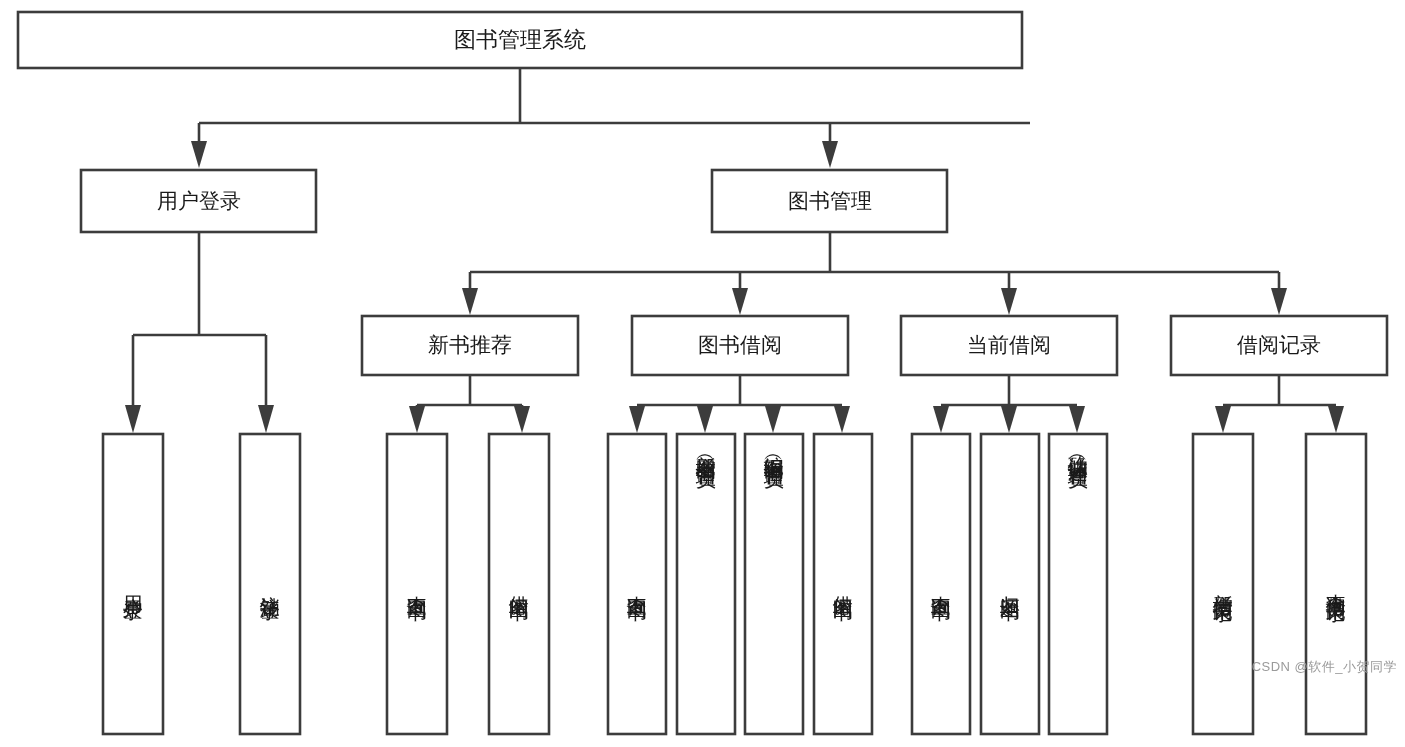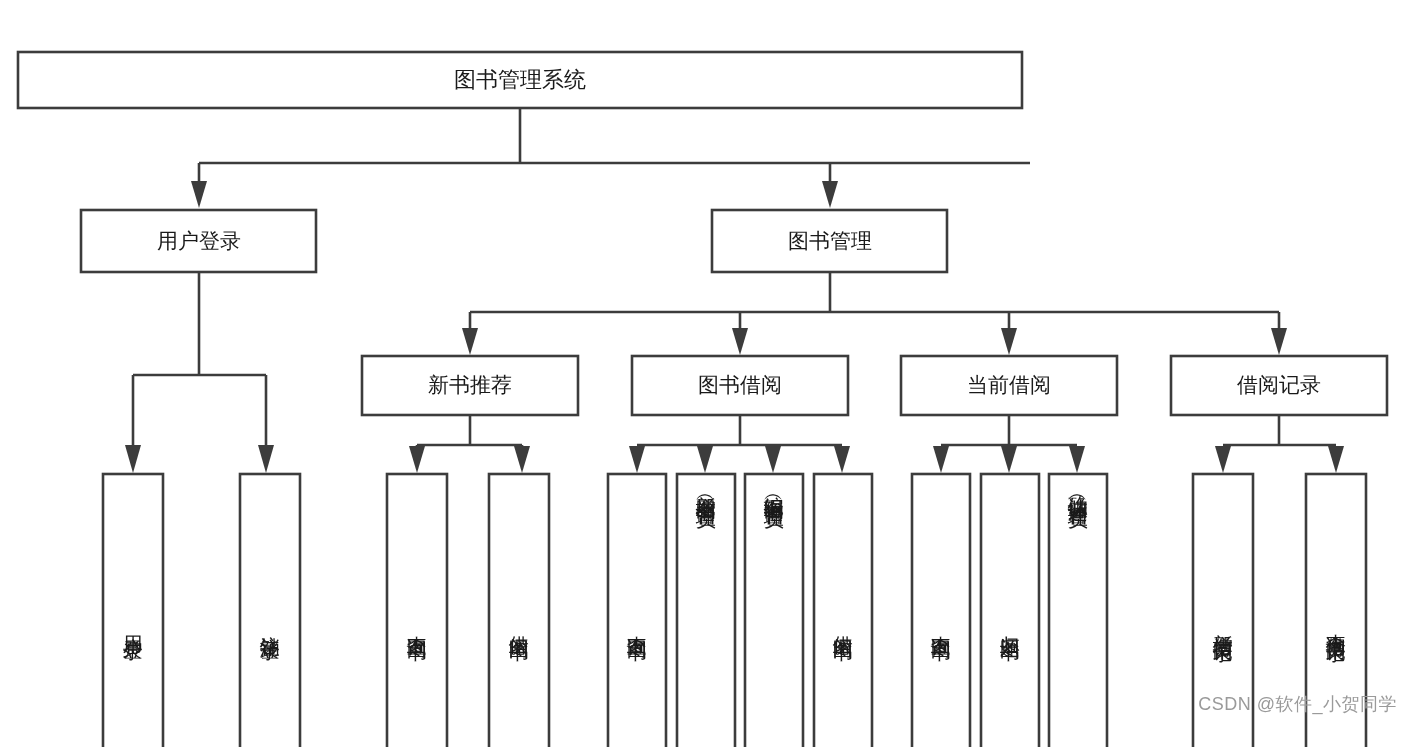--- a/index.html
+++ b/index.html
@@ -11,21 +11,20 @@
     width: 1405px;
     height: 747px;
     font-family: "Liberation Sans", sans-serif;
     overflow: hidden;
   }
   #diagram-root {
     position: relative;
     width: 1405px;
     height: 682px;
     background: #ffffff;
-    margin-top: 40px;
   }
   svg#tree-svg {
     position: absolute;
     top: 0;
     left: 0;
     width: 1405px;
     height: 747px;
   }
   .node-rect {
     fill: #ffffff;
@@ -72,21 +71,21 @@
     letter-spacing: 2px;
     color: #1a1a1a;
     white-space: nowrap;
     text-align: center;
   }
   .watermark {
     position: absolute;
     right: 8px;
     bottom: 6px;
     font-family: "Liberation Sans", sans-serif;
-    font-size: 18px;
+    font-size: 13px;
     color: #9a9a9a;
     letter-spacing: 0.5px;
     white-space: nowrap;
   }
 </style>
 </head>
 <body>
 
 <div id="diagram-root">
 

